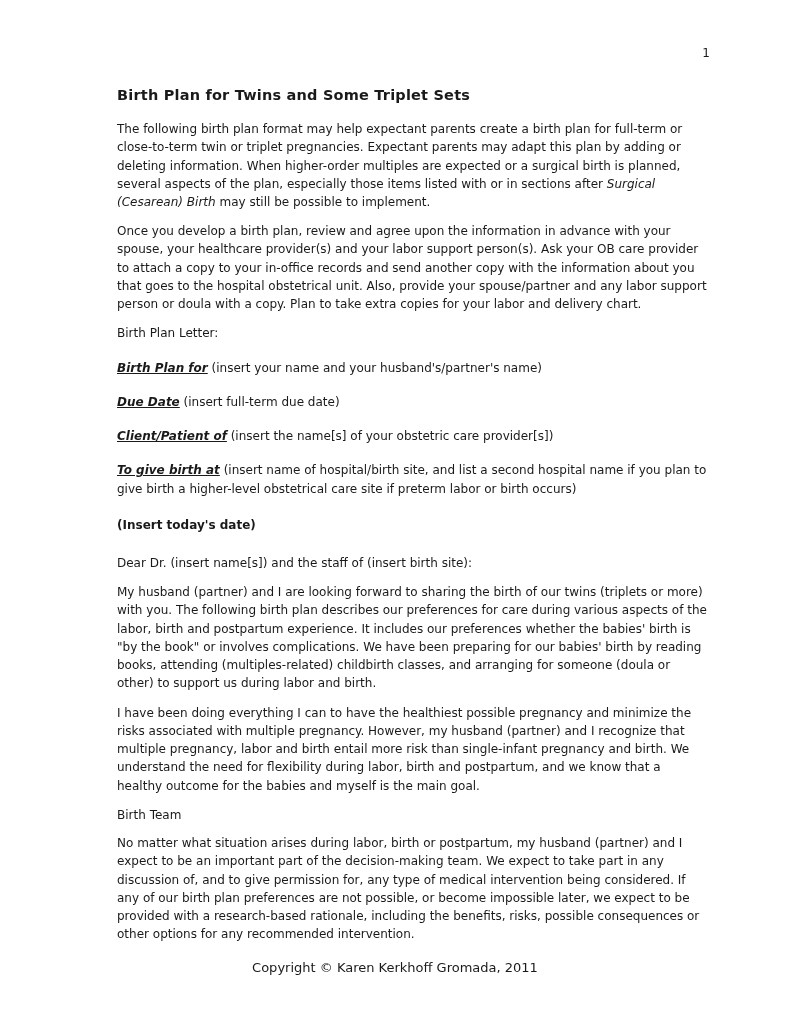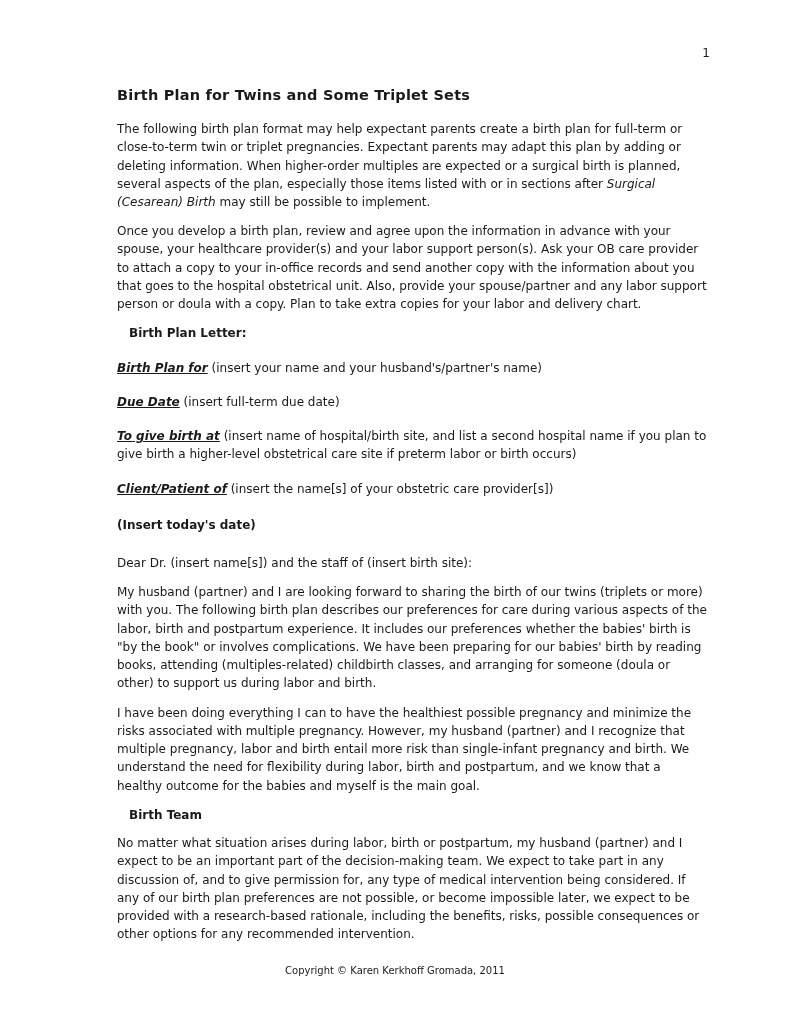--- a/index.html
+++ b/index.html
@@ -28,39 +28,39 @@
     line-height: 1.52;
   }
   .doc-title {
     font-weight: bold;
     font-size: 14.5px;
     margin: 0 0 14px 0;
     letter-spacing: 0.2px;
   }
   .para { margin: 0 0 11px 0; }
   .section-heading {
-    font-weight: bold;
-    margin: 6px 0 10px 12px;
+    font-weight: normal;
+    margin: 6px 0 10px 0;
   }
   .field-line { margin: 16px 0 11px 0; }
   .field-label {
     font-weight: bold;
     font-style: italic;
     text-decoration: underline;
   }
   .italic-run { font-style: italic; }
   .date-line { margin: 18px 0 20px 0; font-weight: bold; }
   .salutation { margin: 0 0 11px 0; }
   .footer {
     position: absolute;
     left: 0;
     bottom: 44px;
     width: 100%;
     text-align: center;
-    font-size: 10px;
+    font-size: 13px;
     line-height: 1.55;
   }
 </style>
 </head>
 <body>
 
 <div class="page">
 
   <div class="page-number">1</div>
 
@@ -71,23 +71,23 @@
     <p class="para"><span>The following birth plan format may help expectant parents create a birth plan for full-term or close-to-term twin or triplet pregnancies. Expectant parents may adapt this plan by adding or deleting information. When higher-order multiples are expected or a surgical birth is planned, several aspects of the plan, especially those items listed with or in sections after </span><span class="italic-run">Surgical (Cesarean) Birth</span><span> may still be possible to implement.</span></p>
 
     <p class="para">Once you develop a birth plan, review and agree upon the information in advance with your spouse, your healthcare provider(s) and your labor support person(s).  Ask your OB care provider to attach a copy to your in-office records and send another copy with the information about you that goes to the hospital obstetrical unit. Also, provide your spouse/partner and any labor support person or doula with a copy. Plan to take extra copies for your labor and delivery chart.</p>
 
     <div class="section-heading">Birth Plan Letter:</div>
 
     <p class="field-line"><span class="field-label">Birth Plan for</span><span> (insert your name and your husband's/partner's name)</span></p>
 
     <p class="field-line"><span class="field-label">Due Date</span><span> (insert full-term due date)</span></p>
 
+    <p class="field-line"><span class="field-label">Client/Patient of</span><span> (insert the name[s] of your obstetric care provider[s])</span></p>
+
     <p class="field-line"><span class="field-label">To give birth at</span><span> (insert name of hospital/birth site, and list a second hospital name if you plan to give birth a higher-level obstetrical care site if preterm labor or birth occurs)</span></p>
-
-    <p class="field-line"><span class="field-label">Client/Patient of</span><span> (insert the name[s] of your obstetric care provider[s])</span></p>
 
     <p class="date-line">(Insert today's date)</p>
 
     <p class="salutation">Dear Dr. (insert name[s]) and the staff of (insert birth site):</p>
 
     <p class="para">My husband (partner) and I are looking forward to sharing the birth of our twins (triplets or more) with you. The following birth plan describes our preferences for care during various aspects of the labor, birth and postpartum experience. It includes our preferences whether the babies' birth is "by the book" or involves complications. We have been preparing for our babies' birth by reading books, attending (multiples-related) childbirth classes, and arranging for someone (doula or other) to support us during labor and birth.</p>
 
     <p class="para">I have been doing everything I can to have the healthiest possible pregnancy and minimize the risks associated with multiple pregnancy. However, my husband (partner) and I recognize that multiple pregnancy, labor and birth entail more risk than single-infant pregnancy and birth. We understand the need for flexibility during labor, birth and postpartum, and we know that a healthy outcome for the babies and myself is the main goal.</p>
 
     <div class="section-heading">Birth Team</div>

